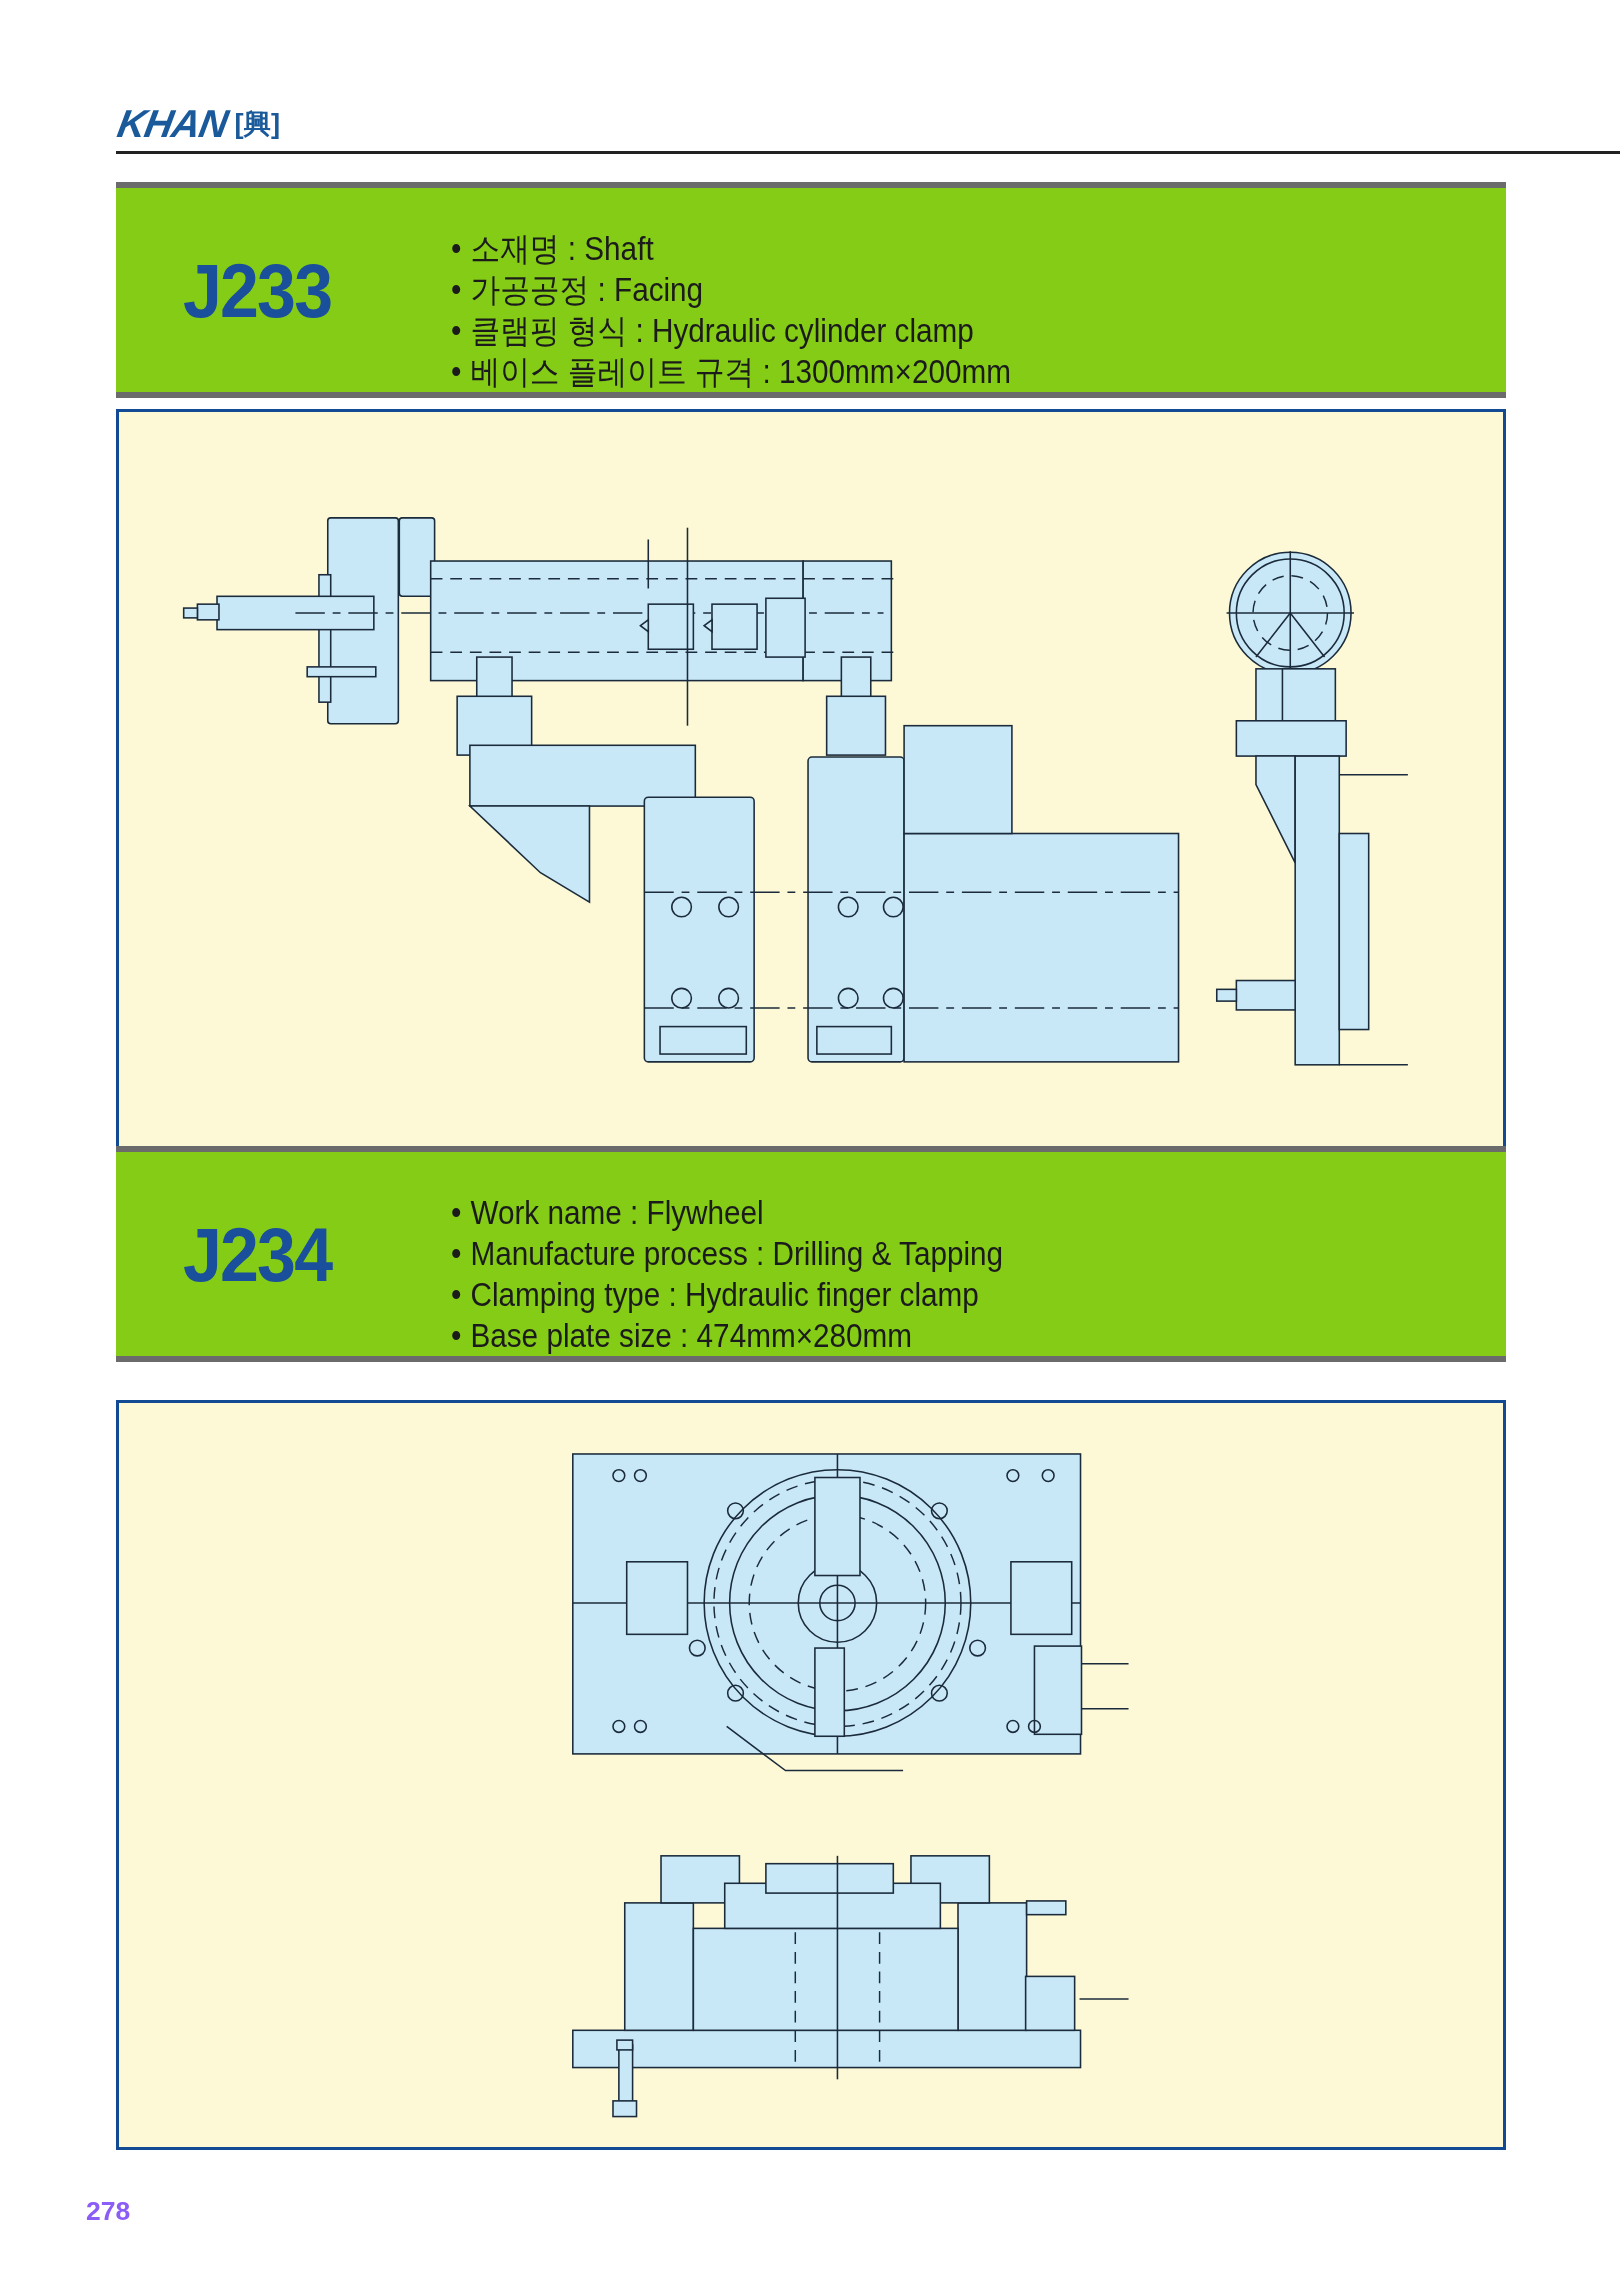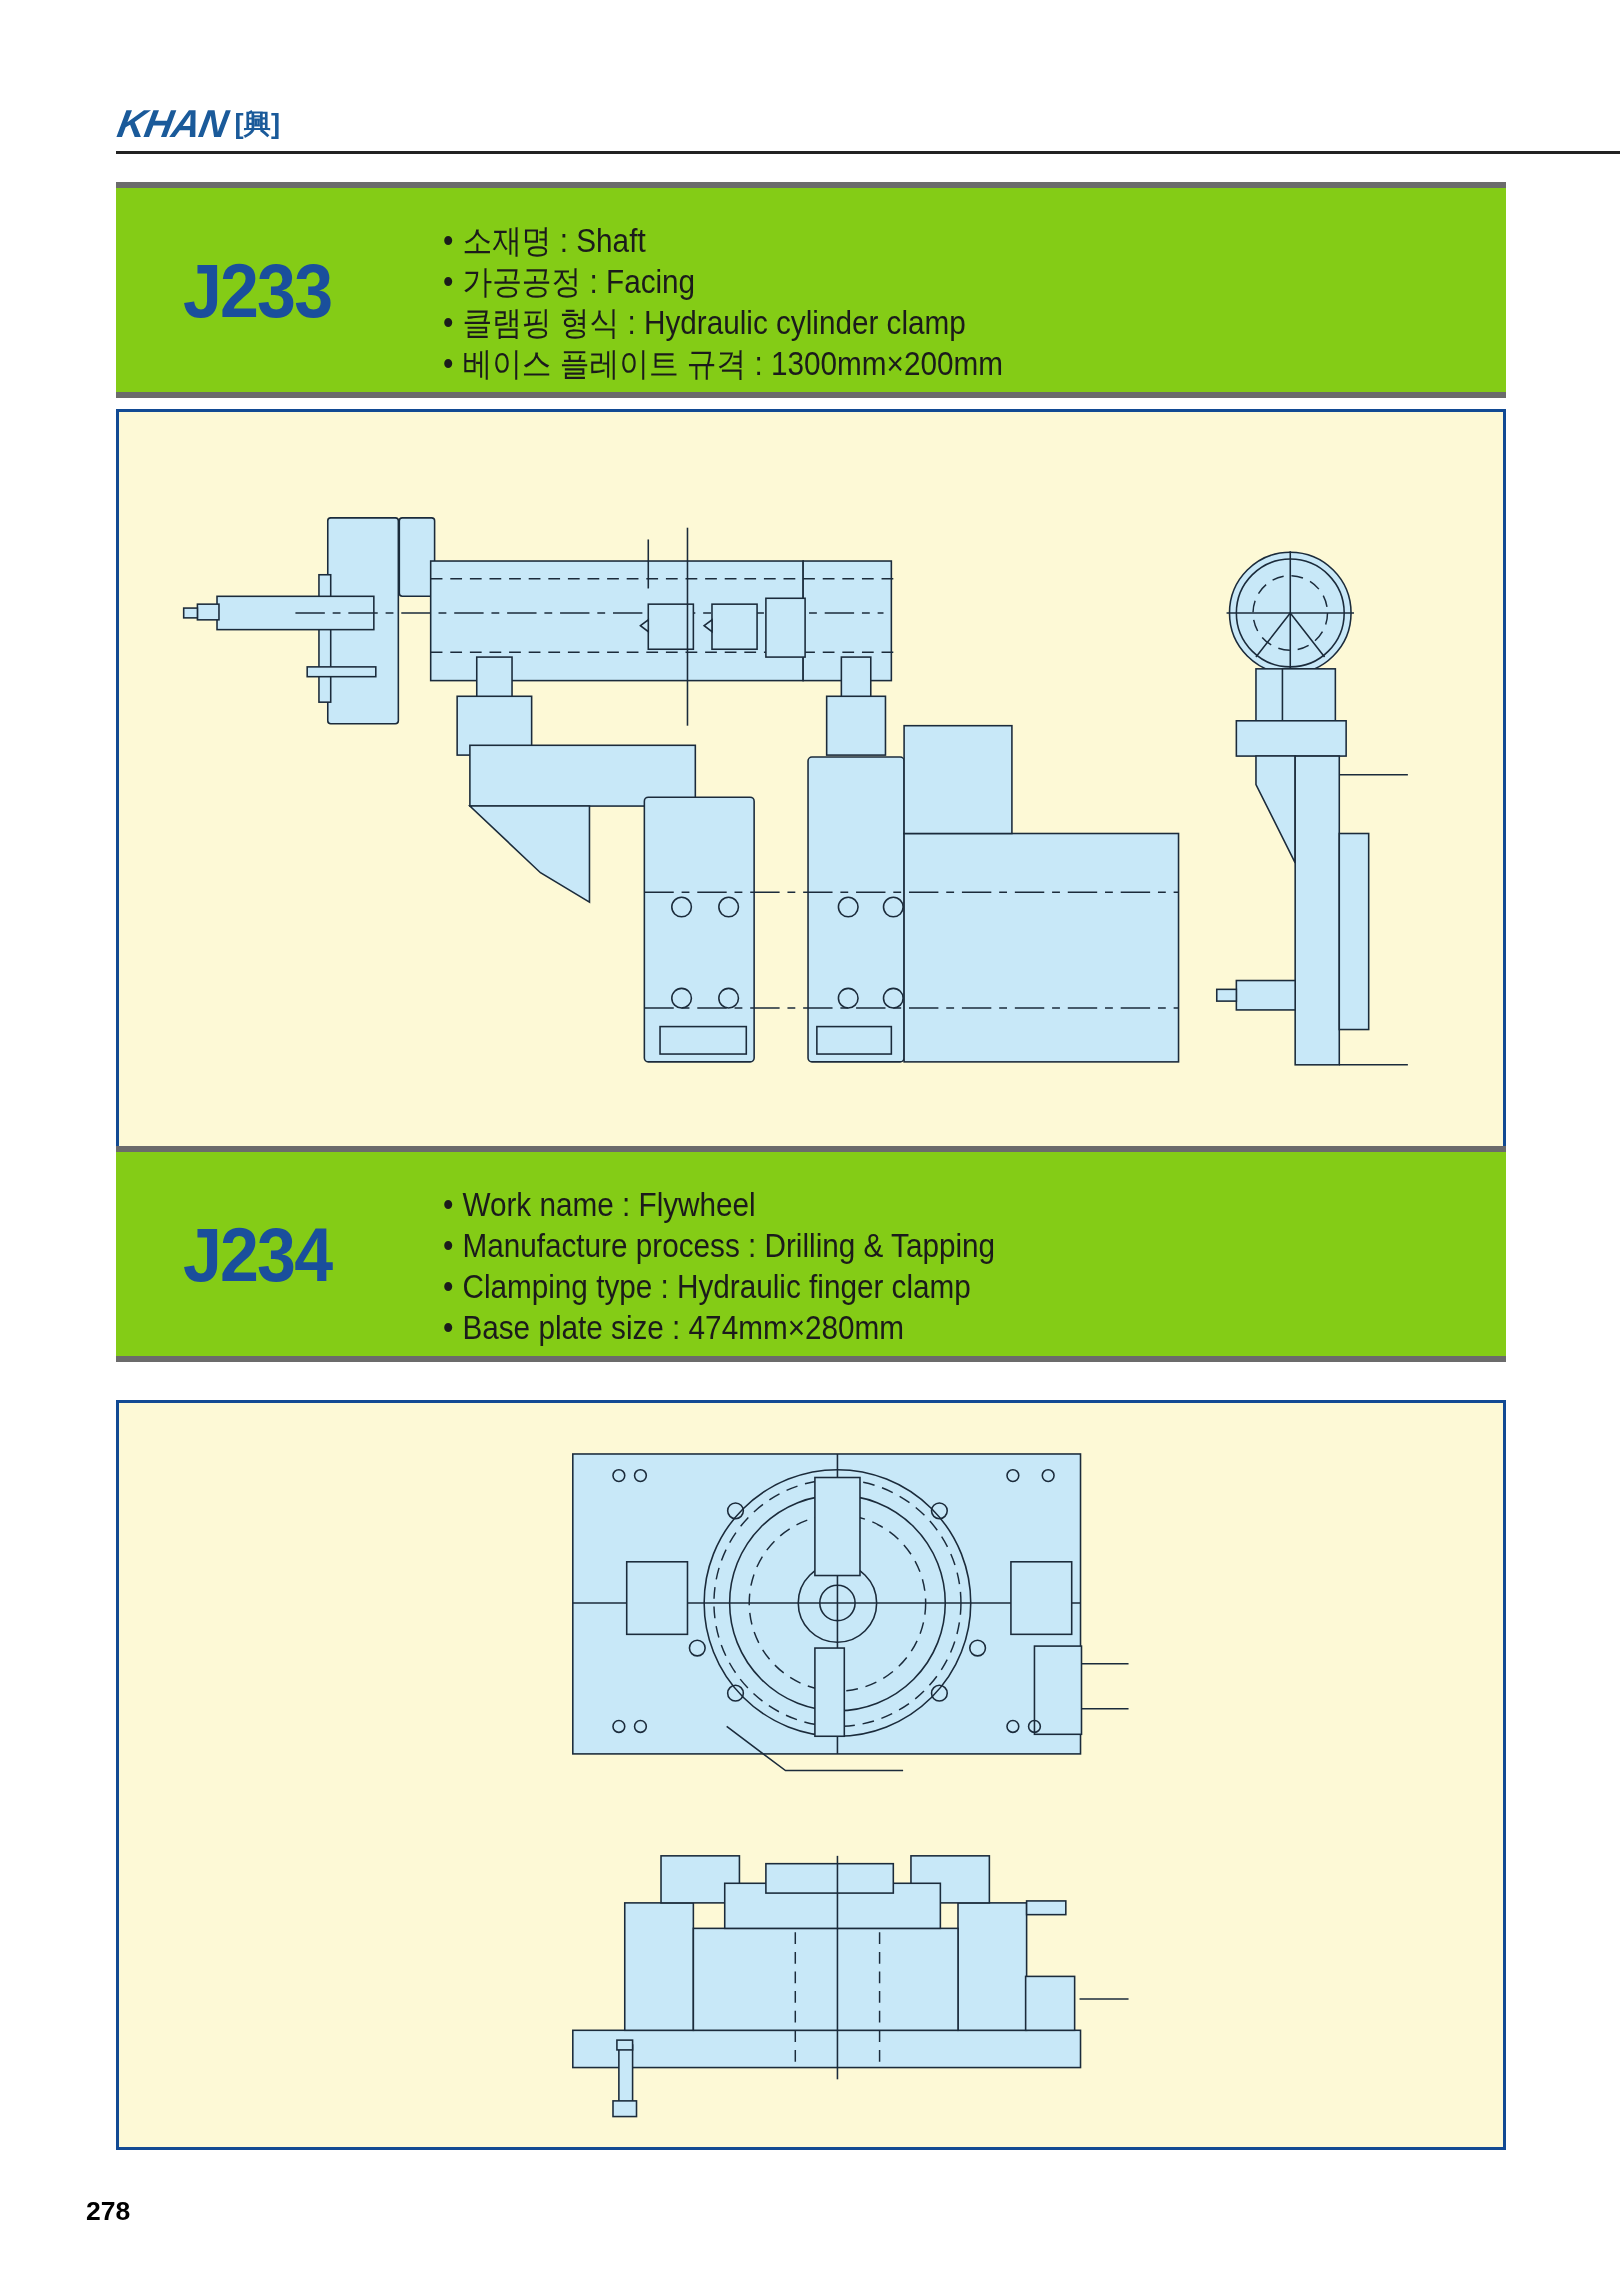--- a/index.html
+++ b/index.html
@@ -5,27 +5,27 @@
   html, body { margin: 0; padding: 0; background: #ffffff; }
   body { width: 1620px; height: 2291px; position: relative; overflow: hidden; font-family: "Liberation Sans", sans-serif; }
 
   .logo { position: absolute; left: 118px; top: 102px; display: flex; align-items: center; gap: 7.8px; }
   .logo-text { font-family: "Liberation Sans", sans-serif; font-weight: bold; font-style: italic; font-size: 39px; color: #1a5a9a; letter-spacing: -1px; transform: skewX(-10deg); }
   .logo-mark { font-family: "Liberation Sans", sans-serif; font-weight: bold; font-size: 27.4px; color: #1a5a9a; }
   .header-rule { position: absolute; left: 116px; top: 151px; width: 1505px; height: 2.9px; background: #222; }
 
   .spec-panel { position: absolute; left: 116px; width: 1390px; background: #84cc16; border-top: 6.9px solid #6b6b6b; border-bottom: 6.9px solid #6b6b6b; box-sizing: border-box; }
   .spec-panel .code { position: absolute; left: 67px; top: 50%; transform: translateY(-50%) scaleX(0.92); transform-origin: left center; font-family: "Liberation Sans", sans-serif; font-weight: bold; font-size: 76px; color: #1a4f9c; letter-spacing: -2px; }
-  .spec-list { position: absolute; left: 319px; top: 23.5px; margin: 8px; padding: 0; list-style: none; }
+  .spec-list { position: absolute; left: 319px; top: 23.5px; margin: 16px; padding: 0; list-style: none; }
   .spec-list li { font-family: "Liberation Sans", sans-serif; font-size: 33px; line-height: 41px; color: #1b1b1b; white-space: nowrap; transform: scaleX(0.9); transform-origin: left center; }
   .spec-list li .bullet { display: inline-block; width: 21.6px; }
 
   .drawing-panel { position: absolute; left: 116px; width: 1390px; background: #fdf9d6; border: 3.9px solid #124a93; box-sizing: border-box; }
 
-  .page-number { position: absolute; left: 86px; top: 2196px; font-family: "Liberation Sans", sans-serif; font-weight: bold; font-size: 26.5px; color: #000000; }
+  .page-number { position: absolute; left: 86px; top: 2196px; font-family: "Liberation Sans", sans-serif; font-weight: bold; font-size: 26.5px; color: #8b5cf6; }
 
   svg .fill { fill: #c8e8f8; stroke: #1b2b3b; stroke-width: 1.6; }
   svg .ln { fill: none; stroke: #1b2b3b; stroke-width: 1.6; }
   svg .dash { fill: none; stroke: #1b2b3b; stroke-width: 1.5; stroke-dasharray: 30 8 8 8; }
   svg .hid { fill: none; stroke: #1b2b3b; stroke-width: 1.5; stroke-dasharray: 12 8; }
 </style>
 </head>
 <body>
 
 <div class="logo">

